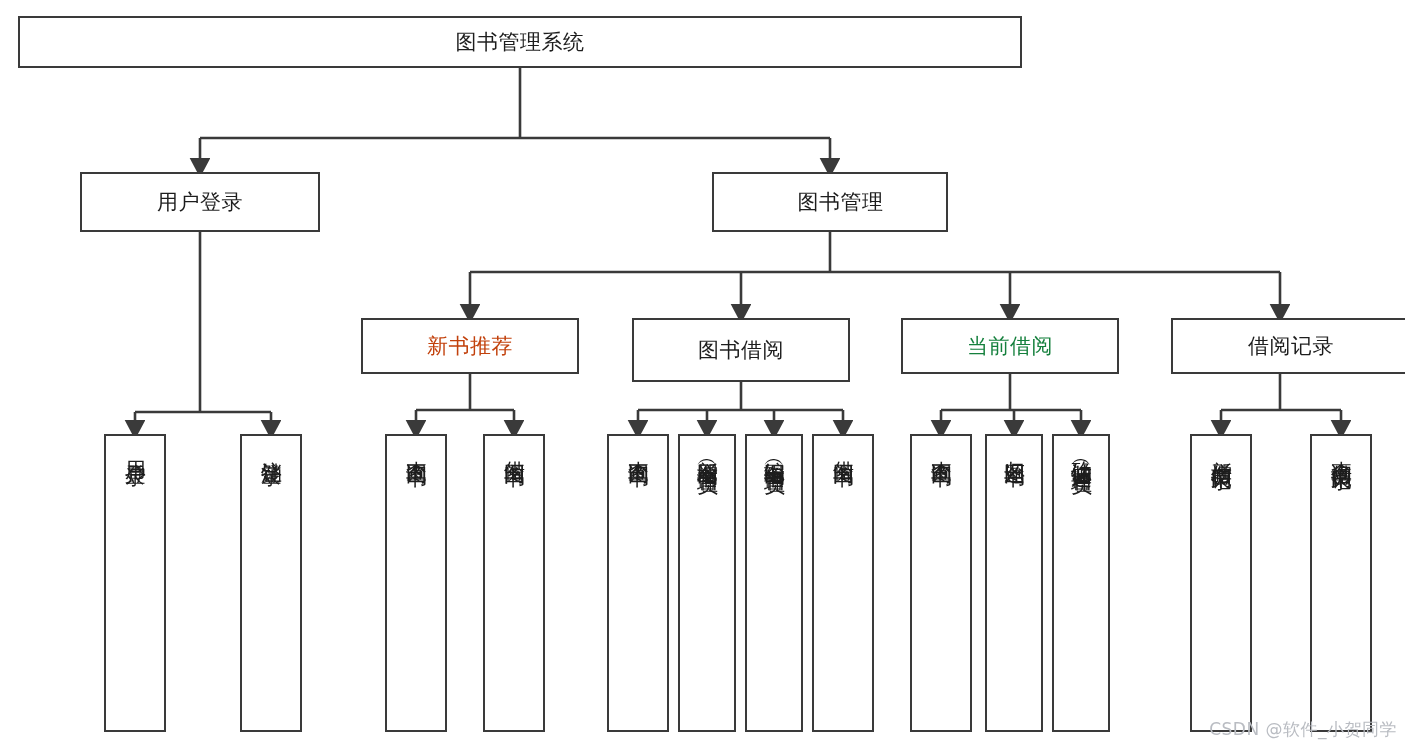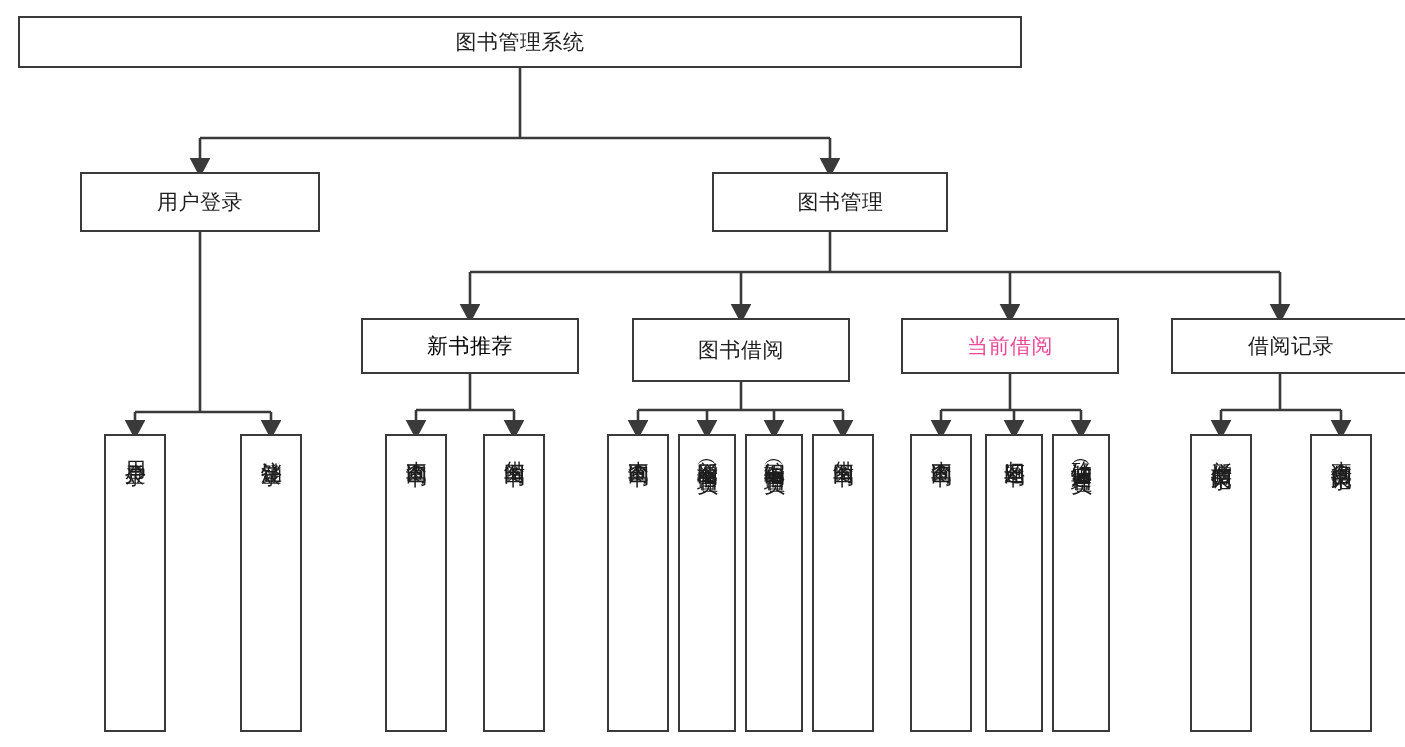--- a/index.html
+++ b/index.html
@@ -119,27 +119,27 @@
   <div id="node-layer">
       <div class="node horiz" style="left: 18px; top: 16px; width: 1004px; height: 52px; border-color: rgb(58, 58, 58); color: rgb(29, 29, 29);">
         <span class="label">图书管理系统</span>
       </div>
       <div class="node horiz" style="left: 80px; top: 172px; width: 240px; height: 60px; border-color: rgb(58, 58, 58); color: rgb(29, 29, 29);">
         <span class="label">用户登录</span>
       </div>
       <div class="node horiz" style="left: 712px; top: 172px; width: 236px; height: 60px; border-color: rgb(58, 58, 58); color: rgb(29, 29, 29); padding-left: 21px;">
         <span class="label">图书管理</span>
       </div>
-      <div class="node horiz" style="left: 361px; top: 318px; width: 218px; height: 56px; border-color: rgb(58, 58, 58); color: #000000;">
+      <div class="node horiz" style="left: 361px; top: 318px; width: 218px; height: 56px; border-color: rgb(58, 58, 58); color: #c2410c;">
         <span class="label">新书推荐</span>
       </div>
       <div class="node horiz" style="left: 632px; top: 318px; width: 218px; height: 64px; border-color: rgb(58, 58, 58); color: rgb(29, 29, 29);">
         <span class="label">图书借阅</span>
       </div>
-      <div class="node horiz" style="left: 901px; top: 318px; width: 218px; height: 56px; border-color: rgb(58, 58, 58); color: #ec4899;">
+      <div class="node horiz" style="left: 901px; top: 318px; width: 218px; height: 56px; border-color: rgb(58, 58, 58); color: #15803d;">
         <span class="label">当前借阅</span>
       </div>
       <div class="node horiz" style="left: 1171px; top: 318px; width: 240px; height: 56px; border-color: rgb(58, 58, 58); color: rgb(29, 29, 29);">
         <span class="label">借阅记录</span>
       </div>
       <div class="node vert" style="left: 104px; top: 434px; width: 62px; height: 298px; border-color: rgb(58, 58, 58); color: rgb(29, 29, 29);">
         <span class="label">用户登录</span>
       </div>
       <div class="node vert" style="left: 240px; top: 434px; width: 62px; height: 298px; border-color: rgb(58, 58, 58); color: rgb(29, 29, 29);">
         <span class="label">注销登录</span>
@@ -172,13 +172,14 @@
         <span class="label">确认归还（管理员）</span>
       </div>
       <div class="node vert" style="left: 1190px; top: 434px; width: 62px; height: 298px; border-color: rgb(58, 58, 58); color: rgb(29, 29, 29);">
         <span class="label">新增借阅记录</span>
       </div>
       <div class="node vert" style="left: 1310px; top: 434px; width: 62px; height: 298px; border-color: rgb(58, 58, 58); color: rgb(29, 29, 29);">
         <span class="label">查询借阅记录</span>
       </div>
     </div>
 
+  <div id="watermark">CSDN @软件_小贺同学</div>
 </div>
 
 </body></html>

